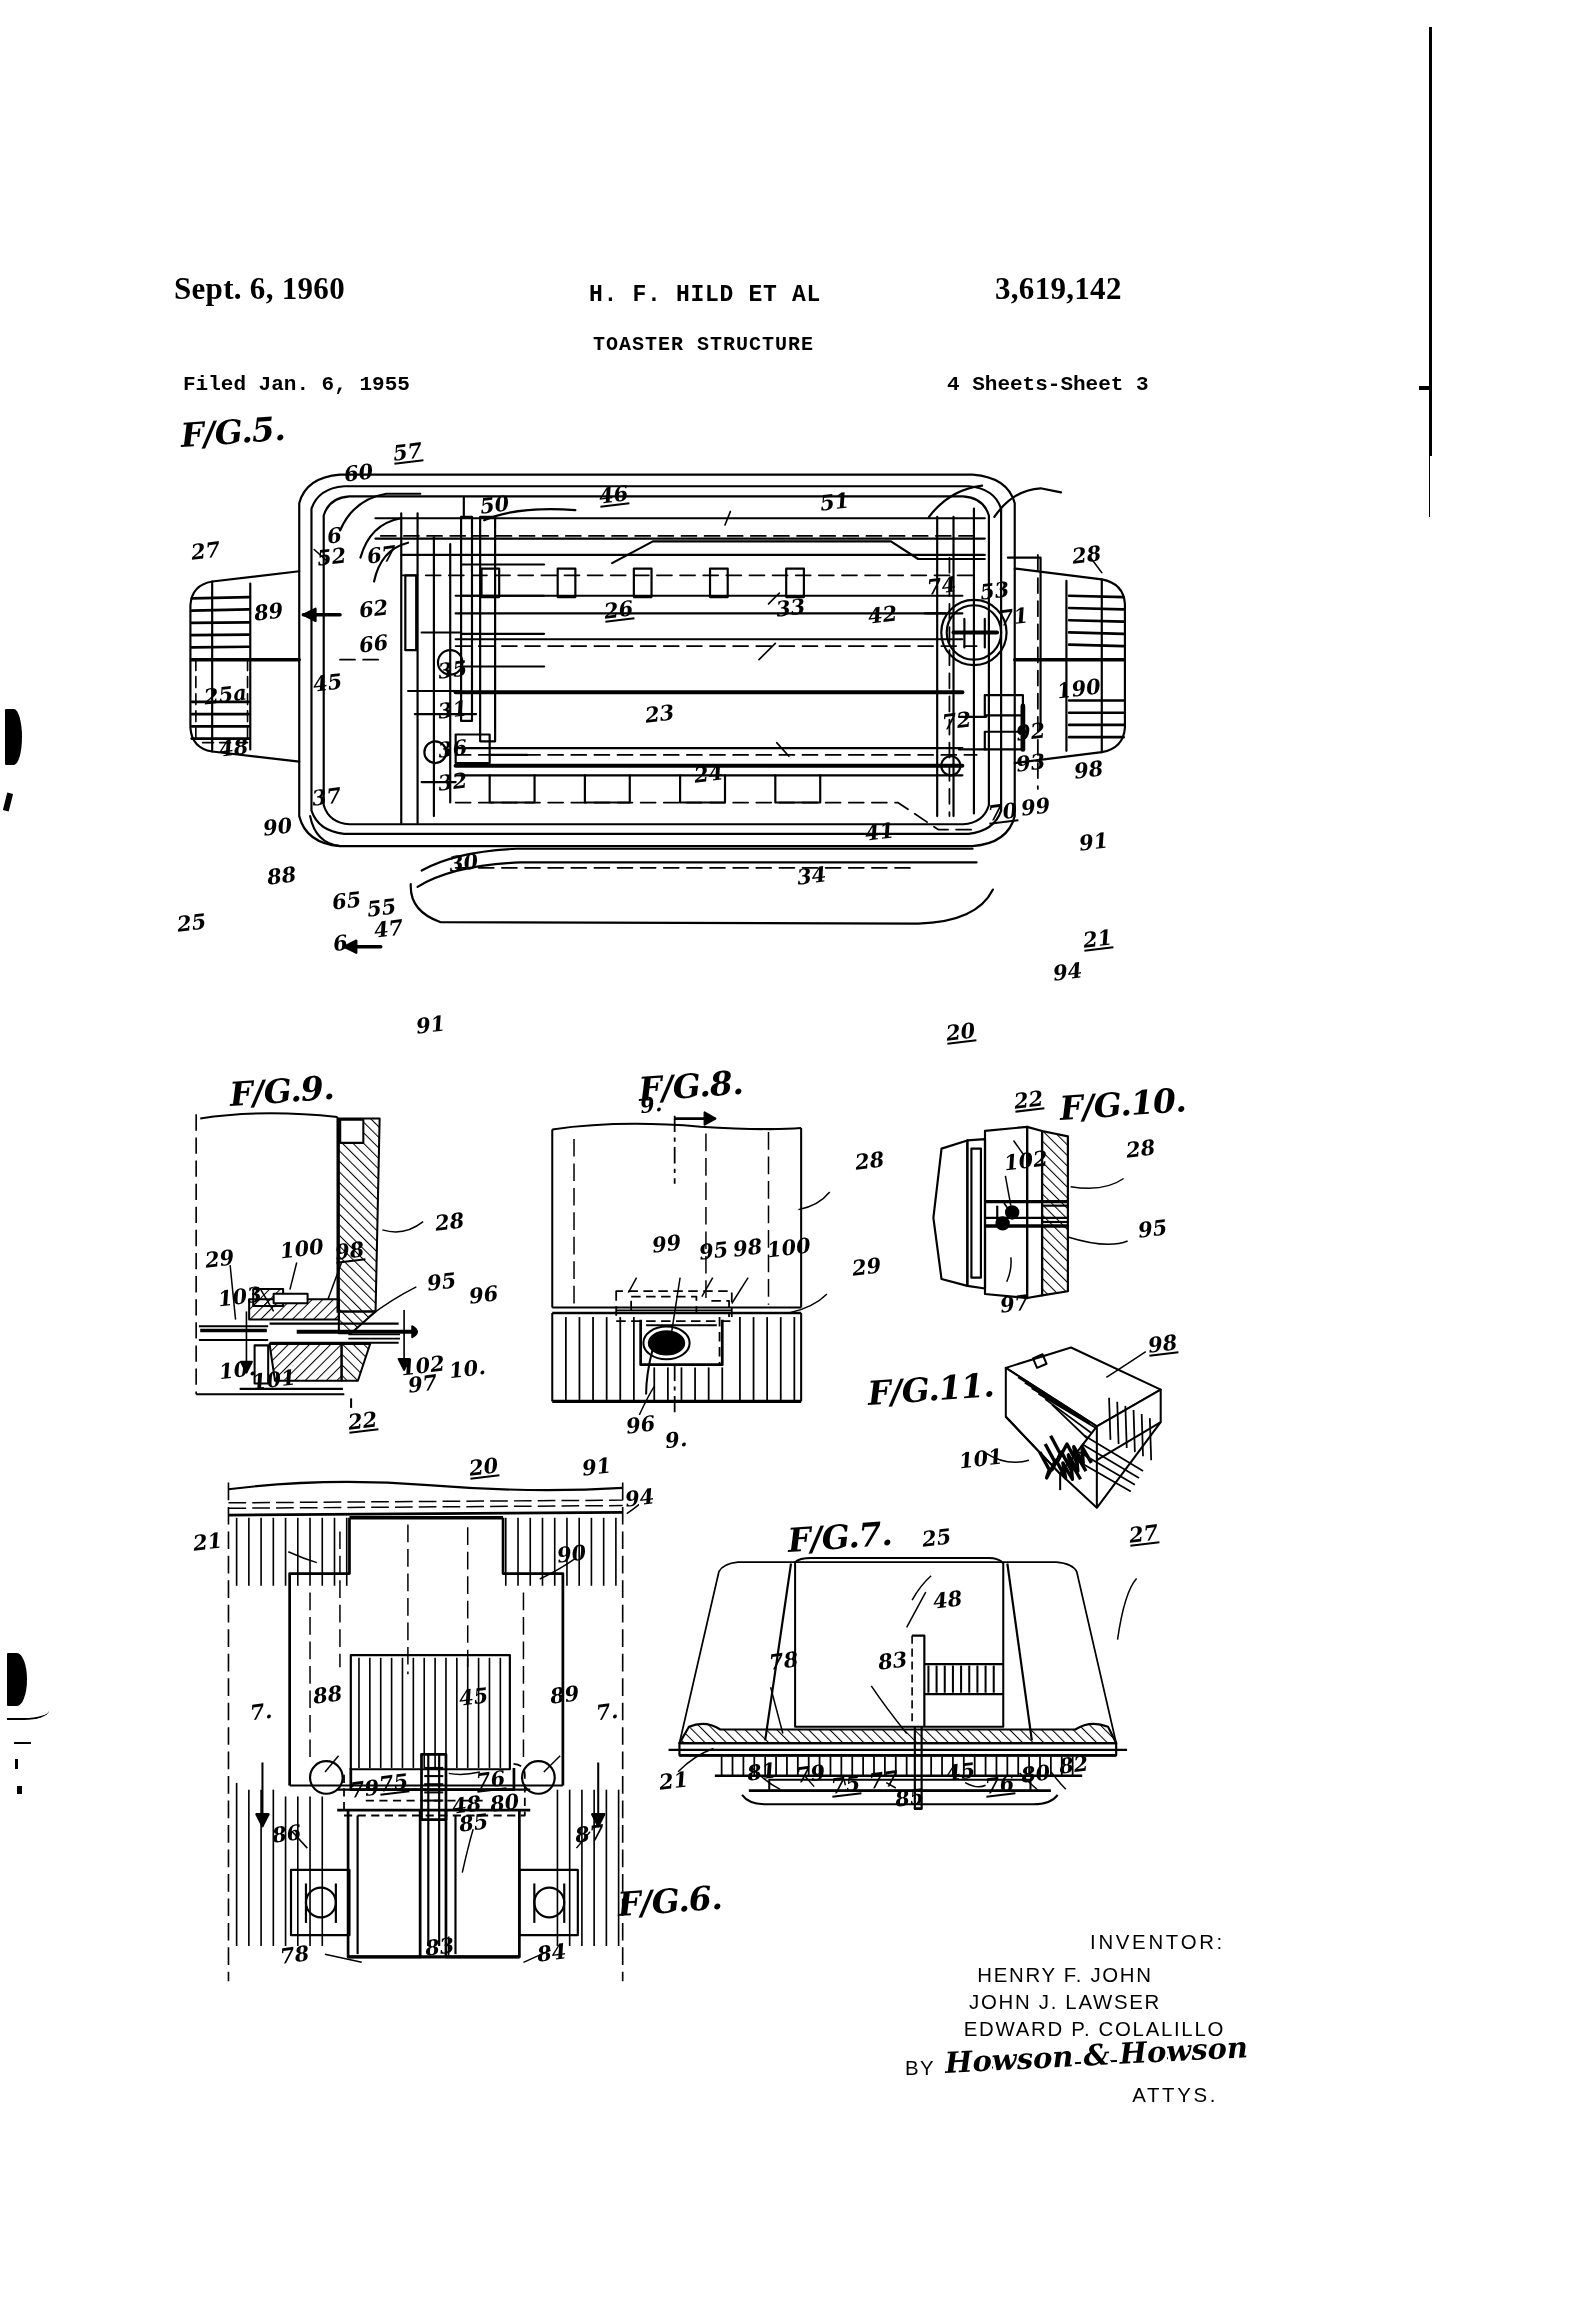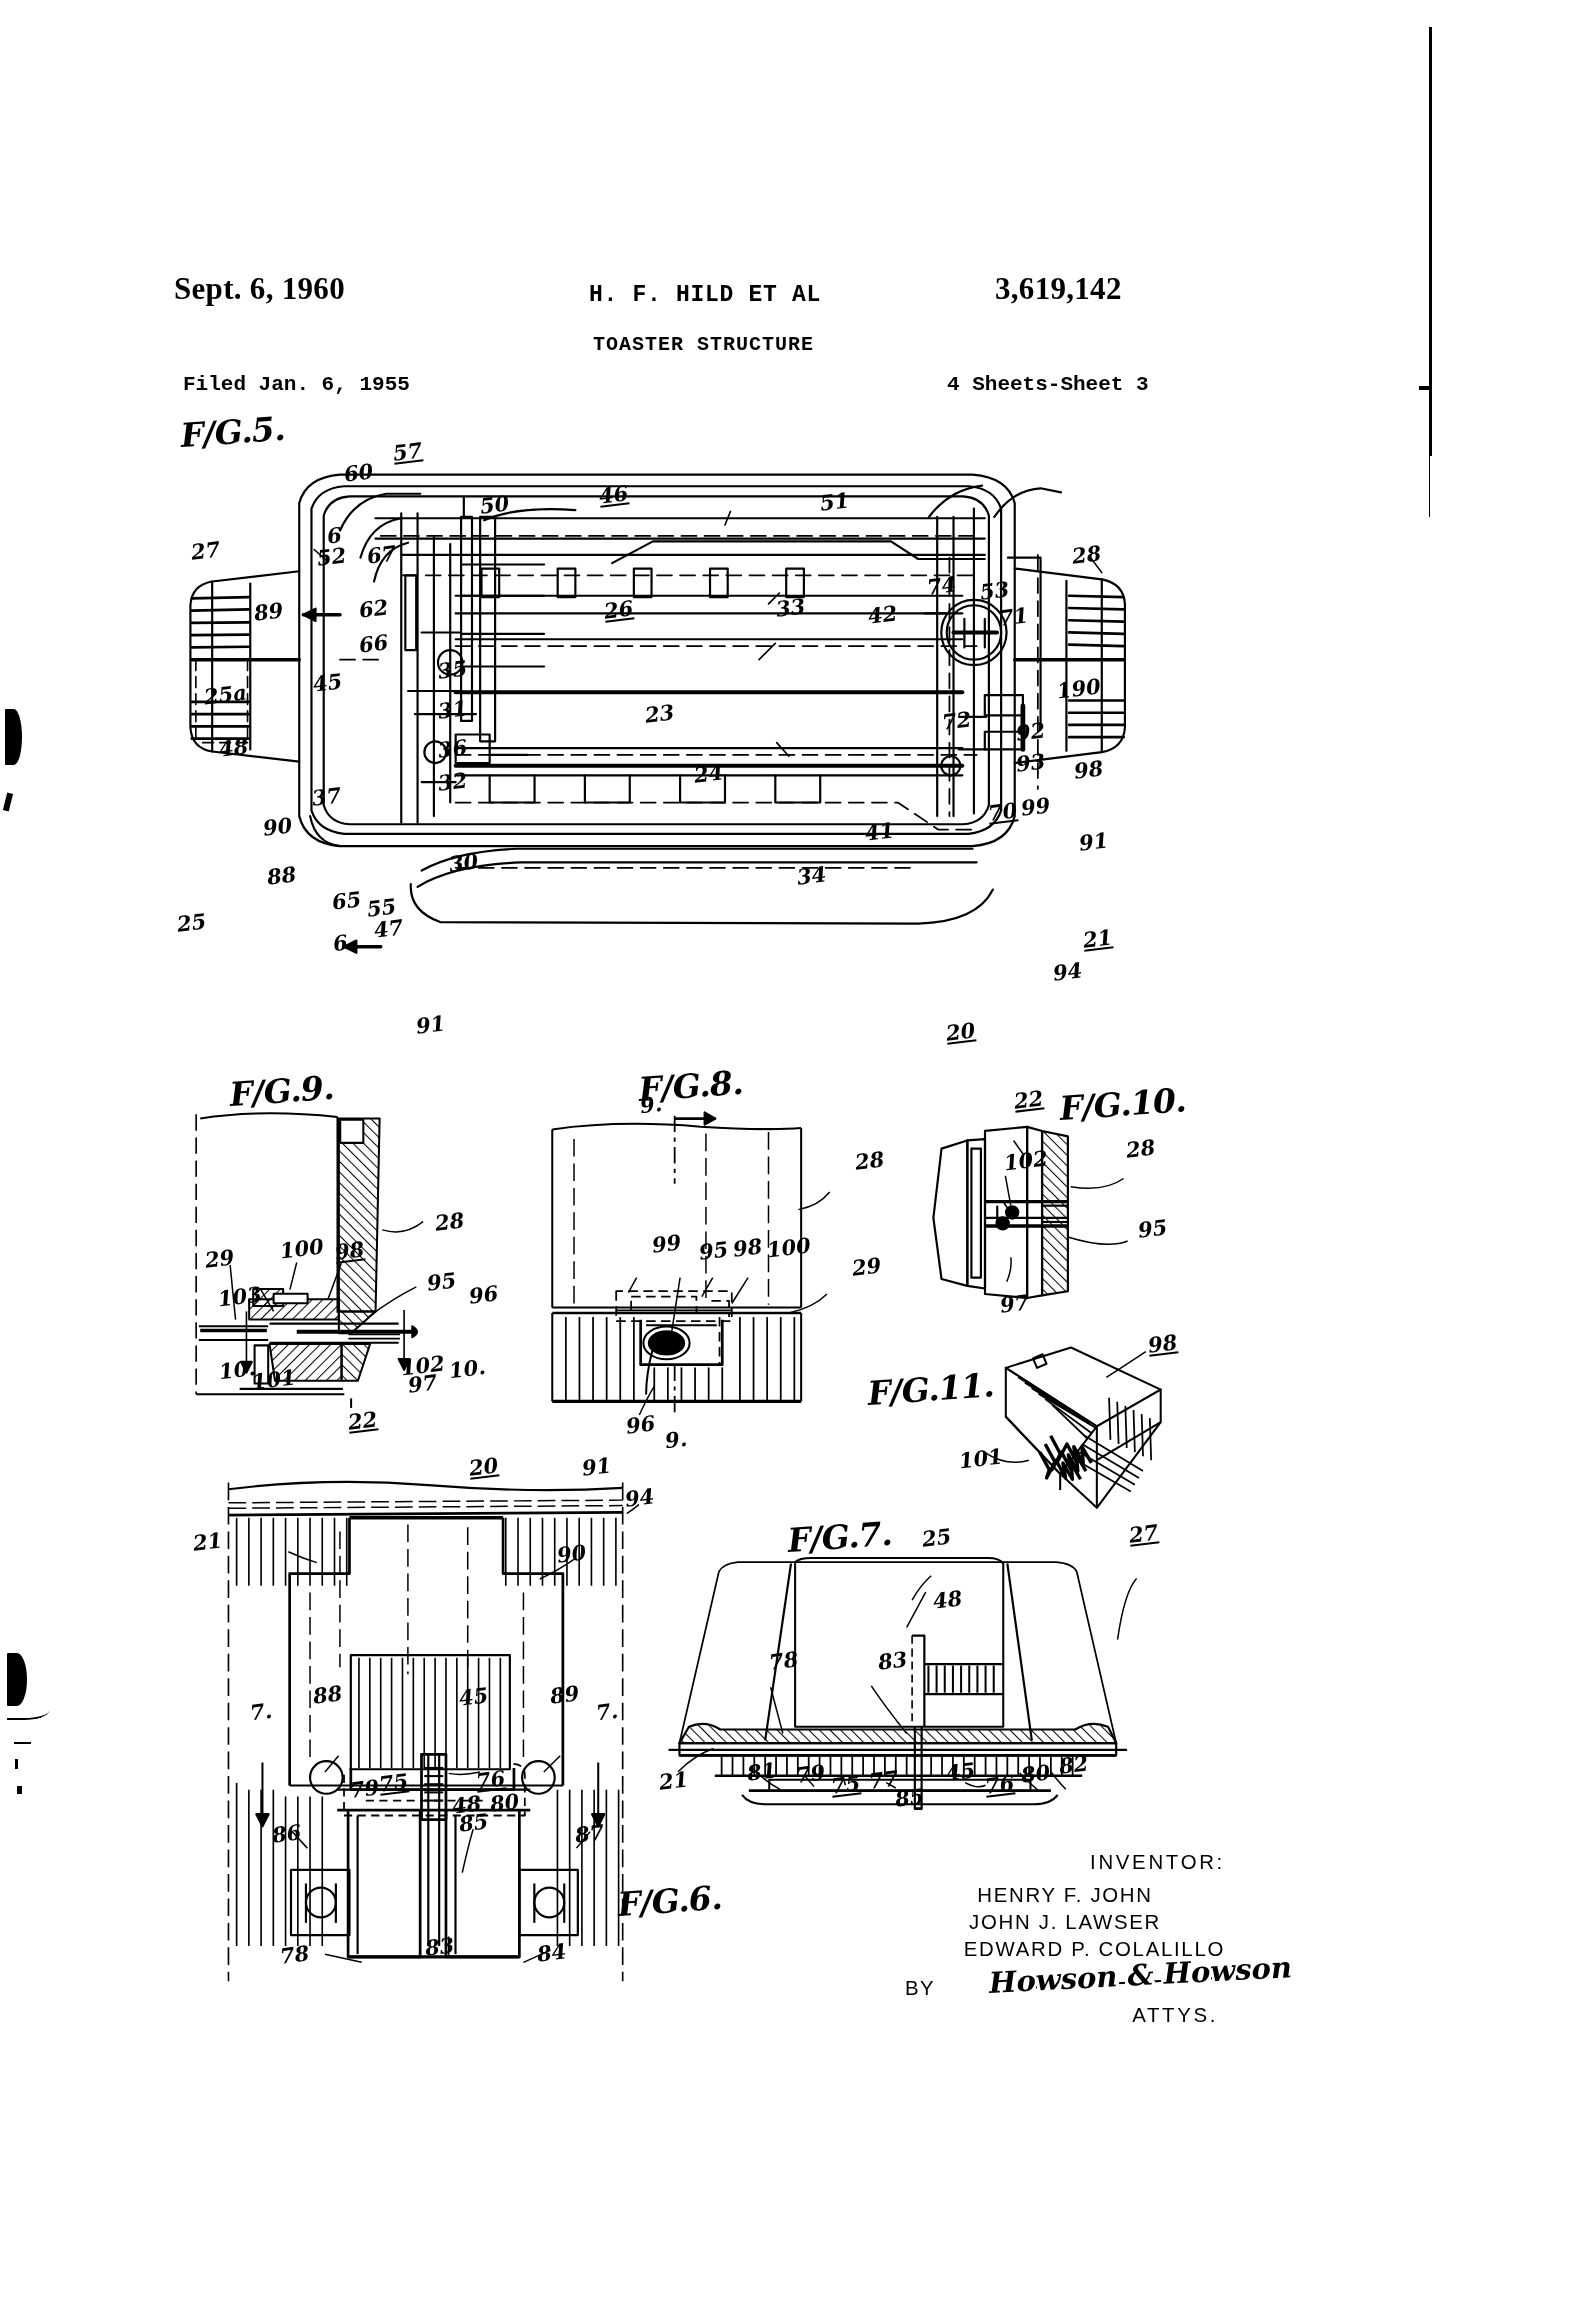--- a/index.html
+++ b/index.html
@@ -840,26 +840,26 @@
       <div class="ref abs" style="left: 796px; top: 1763px; transform: rotate(-7deg);">79</div>
       <div class="ref abs u" style="left: 831px; top: 1774px; transform: rotate(-7deg);">75</div>
       <div class="ref abs" style="left: 869px; top: 1769px; transform: rotate(-7deg);">77</div>
       <div class="ref abs" style="left: 895px; top: 1787px; transform: rotate(-7deg);">85</div>
       <div class="ref abs" style="left: 946px; top: 1761px; transform: rotate(-7deg);">45</div>
       <div class="ref abs u" style="left: 985px; top: 1774px; transform: rotate(-7deg);">76</div>
       <div class="ref abs" style="left: 1021px; top: 1763px; transform: rotate(-7deg);">80</div>
       <div class="ref abs" style="left: 1059px; top: 1754px; transform: rotate(-7deg);">82</div>
     </div>
 
-  <div class="abs" style="left:905px;top:1851px;width:320px;">
+  <div class="abs" style="left:905px;top:1931px;width:320px;">
     <div class="inv-label" style="text-align:right;">INVENTOR:</div>
     <div class="inv-name" style="text-align:center;margin-top:9.5px;">HENRY F. JOHN</div>
     <div class="inv-name" style="text-align:center;margin-top:4.1px;">JOHN J. LAWSER</div>
     <div class="inv-name" style="text-align:right;margin-top:4.1px;">EDWARD P. COLALILLO</div>
-    <div style="display:flex;align-items:flex-end;margin-top:5.4px;gap:44px;">
+    <div style="display:flex;align-items:flex-end;margin-top:5.4px;">
       <span class="inv-by">BY</span>
       <span class="inv-sig" style="margin-left:9.5px;">Howson &amp; Howson</span>
     </div>
     <div class="inv-attys" style="text-align:right;margin-top:4.1px;margin-right:6.8px;">ATTYS.</div>
   </div>
 
 </div>
 
 
 </body></html>

